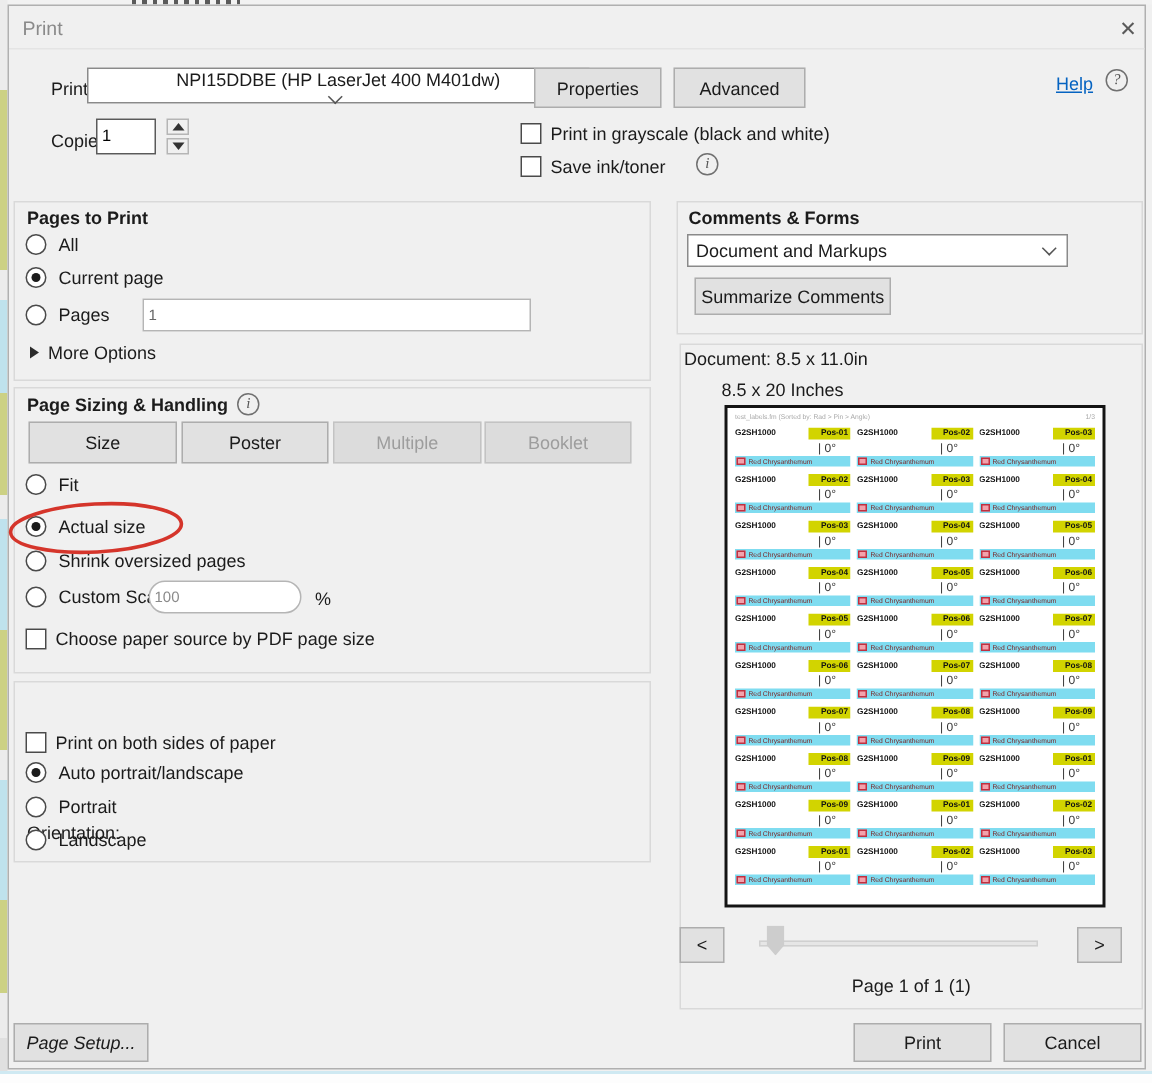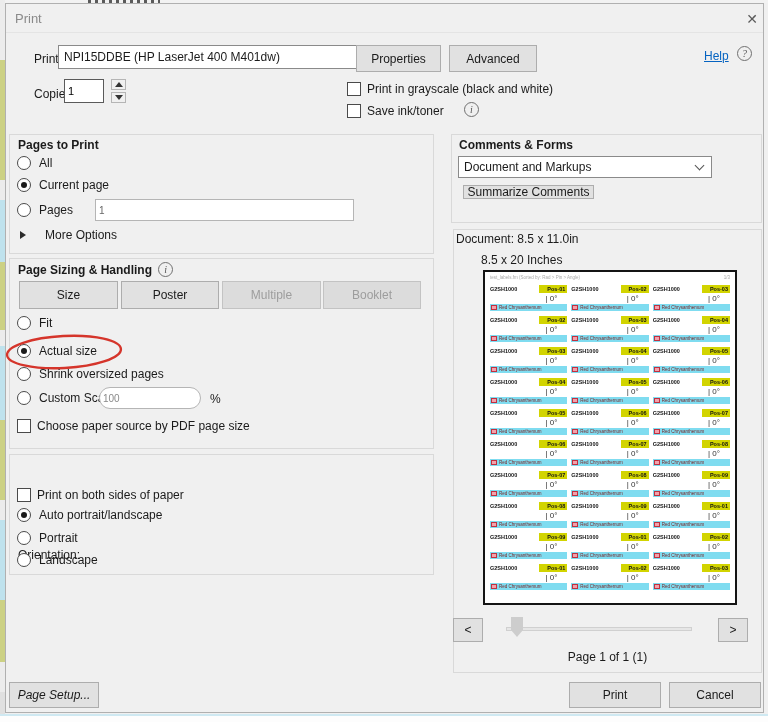--- a/index.html
+++ b/index.html
@@ -98,21 +98,21 @@
   
 </div>
 
 <div id="dialog" class="abs">
 
   <div id="titlebar" class="abs"></div>
   <div id="title" class="abs">Print</div>
   <div id="close-x" class="abs">✕</div>
 
   <div class="abs" style="left:28px; top:48px;">Printer:</div>
-  <div class="abs combo" style="left:52px; top:41px; width:335px; height:24px;">
+  <div class="abs combo" style="left:52px; top:41px; width:335px; height:24px;flex-direction:column;">
     <span class="val">NPI15DDBE (HP LaserJet 400 M401dw)</span>
     <span class="chev"></span>
   </div>
   <div class="abs btn" style="left:350px; top:41px; width:85px; height:27px;">Properties</div>
   <div class="abs btn" style="left:443px; top:41px; width:88px; height:27px;">Advanced</div>
   <a id="help-link" class="abs" style="left:698px; top:45px;">Help</a>
   <div class="abs circle-i" style="left:731px; top:42px;">?</div>
 
   <div class="abs" style="left:28px; top:83px;">Copies:</div>
   <input class="abs tbox" style="left: 58px; top: 75px; width: 40px; height: 24px; padding: 1px 3px; font-size: 11px; border-color: rgb(90, 90, 90);" value="1">
@@ -141,21 +141,21 @@
   </div>
   <div class="radio-row" style="left:11px; top:174px;">
     <span class="radio sel"></span>
     <span>Current page</span>
   </div>
   <div class="radio-row" style="left:11px; top:199px;">
     <span class="radio"></span>
     <span>Pages</span>
   </div>
   <input class="abs tbox" style="left: 89px; top: 195px; width: 259px; height: 22px; border-color: rgb(181, 181, 181); font-size: 10px; color: rgb(102, 102, 102); padding: 1px 3px; vertical-align: top;" value="1">
-  <div class="abs" style="left:14px; top:224px; display:flex; align-items:center; gap:19px;">
+  <div class="abs" style="left:14px; top:224px; display:flex; align-items:center; gap:6px;">
     <span class="tri-rt"></span>
     <span>More Options</span>
   </div>
 
   <div class="abs groupbox" style="left:3px; top:254px; width:425px; height:191px;"></div>
   <div class="abs" style="left:12px; top:258px; display:flex; align-items:center; gap:6px;">
     <span class="sec-h">Page Sizing &amp; Handling</span>
     <span class="circle-i">i</span>
   </div>
   <div class="abs btn" style="left:13px; top:277px; width:99px; height:28px;">Size</div>
@@ -207,21 +207,21 @@
     <span class="radio"></span>
     <span>Landscape</span>
   </div>
 
   <div class="abs groupbox" style="left:445px; top:130px; width:311px; height:89px;"></div>
   <div class="abs sec-h" style="left:453px; top:134px;">Comments &amp; Forms</div>
   <div class="abs combo" style="left:452px; top:152px; width:254px; height:22px;">
     <span class="val">Document and Markups</span>
     <span class="chev"></span>
   </div>
-  <div class="abs btn" style="left:457px; top:181px; width:131px; height:14px;">Summarize Comments</div>
+  <div class="abs btn" style="left:457px; top:181px; width:131px; height:25px;">Summarize Comments</div>
 
   <div class="abs groupbox" style="left:447px; top:225px; width:309px; height:444px;"></div>
   <div class="abs" style="left:450px; top:228px;">Document: 8.5 x 11.0in</div>
   <div class="abs" style="left:475px; top:249px;">8.5 x 20 Inches</div>
 
   <div id="thumb" class="abs">
     <div id="sheet-head">
       <span>test_labels.fm (Sorted by: Rad &gt; Pin &gt; Angle)</span>
       <span>1/3</span>
     </div>

